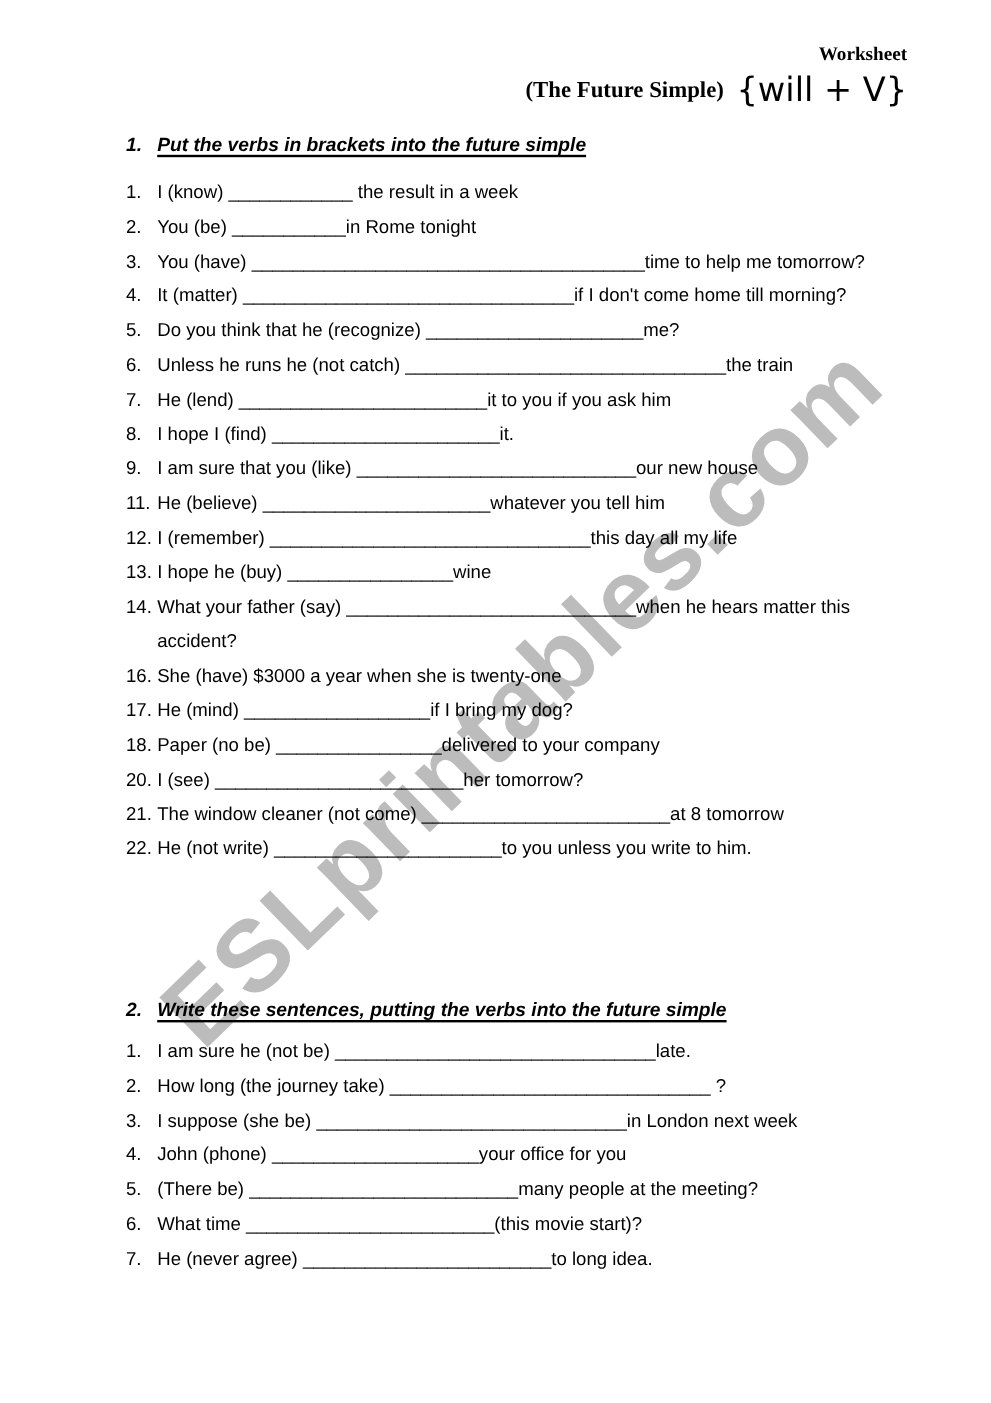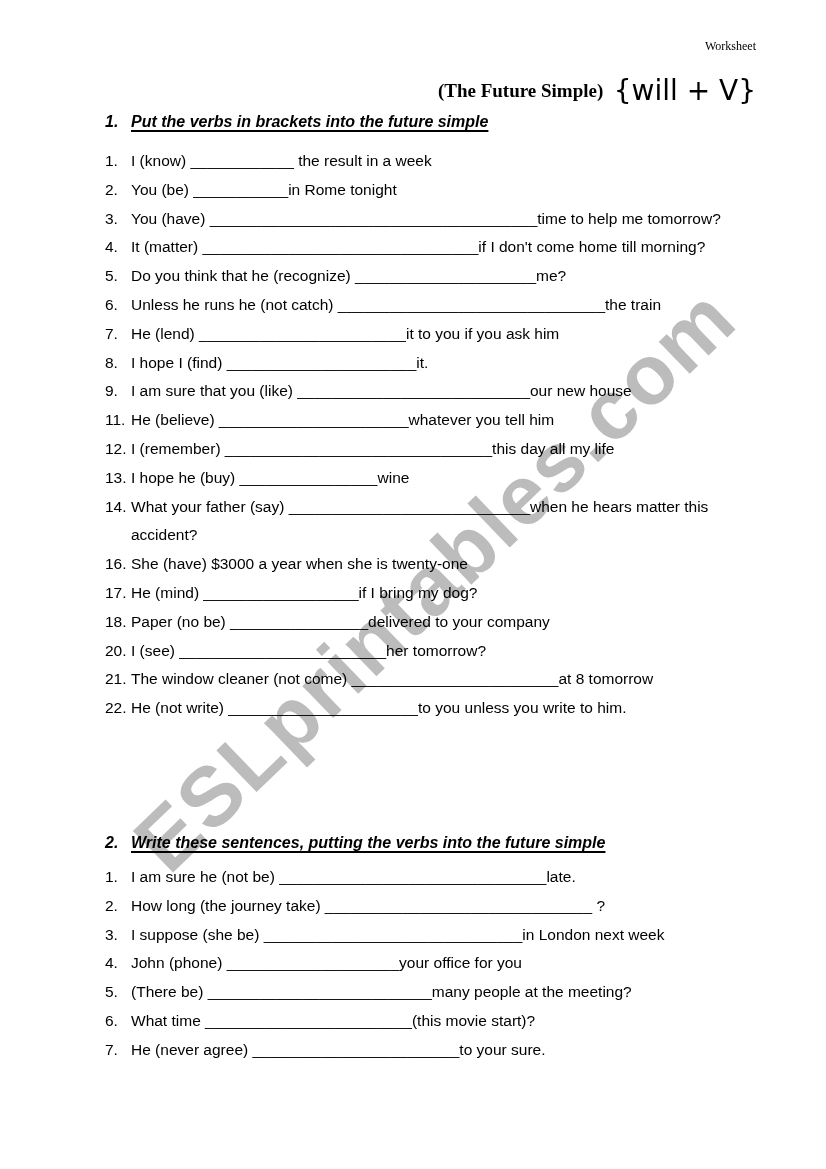--- a/index.html
+++ b/index.html
@@ -28,23 +28,23 @@
   }
   
   .content { position:absolute; inset:0; z-index:1; }
   
   .header {
     position:absolute; top:36px; left:0; right:0;
     text-align:right; padding-right:70px;
   }
   .h-title {
     font-family:"Liberation Serif", serif;
-    font-weight:400; font-size:12px; line-height:20px;
-  }
-  .h-sub { margin-top:18px; line-height:34px;padding-left:34px; }
+    font-weight:700; font-size:16px; line-height:20px;
+  }
+  .h-sub { margin-top:2px; line-height:34px;padding-left:34px; }
   .h-serif {
     font-family:"Liberation Serif", serif;
     font-weight:700; font-size:19px;
     vertical-align:3px;
   }
   .h-formula {
     font-family:"DejaVu Sans", sans-serif;
     font-weight:400; font-size:28px;
     margin-left:6px;
     vertical-align:0px;
@@ -205,18 +205,18 @@
         <li class="item">
           <span class="num">5.</span>
           <span class="txt">(There be) __________________________many people at the meeting?</span>
         </li>
         <li class="item">
           <span class="num">6.</span>
           <span class="txt">What time ________________________(this movie start)?</span>
         </li>
         <li class="item">
           <span class="num">7.</span>
-          <span class="txt">He (never agree) ________________________to your sure.</span>
+          <span class="txt">He (never agree) ________________________to long idea.</span>
         </li>
       </ol>
 
   </div>
 </div>
 
 </body></html>

